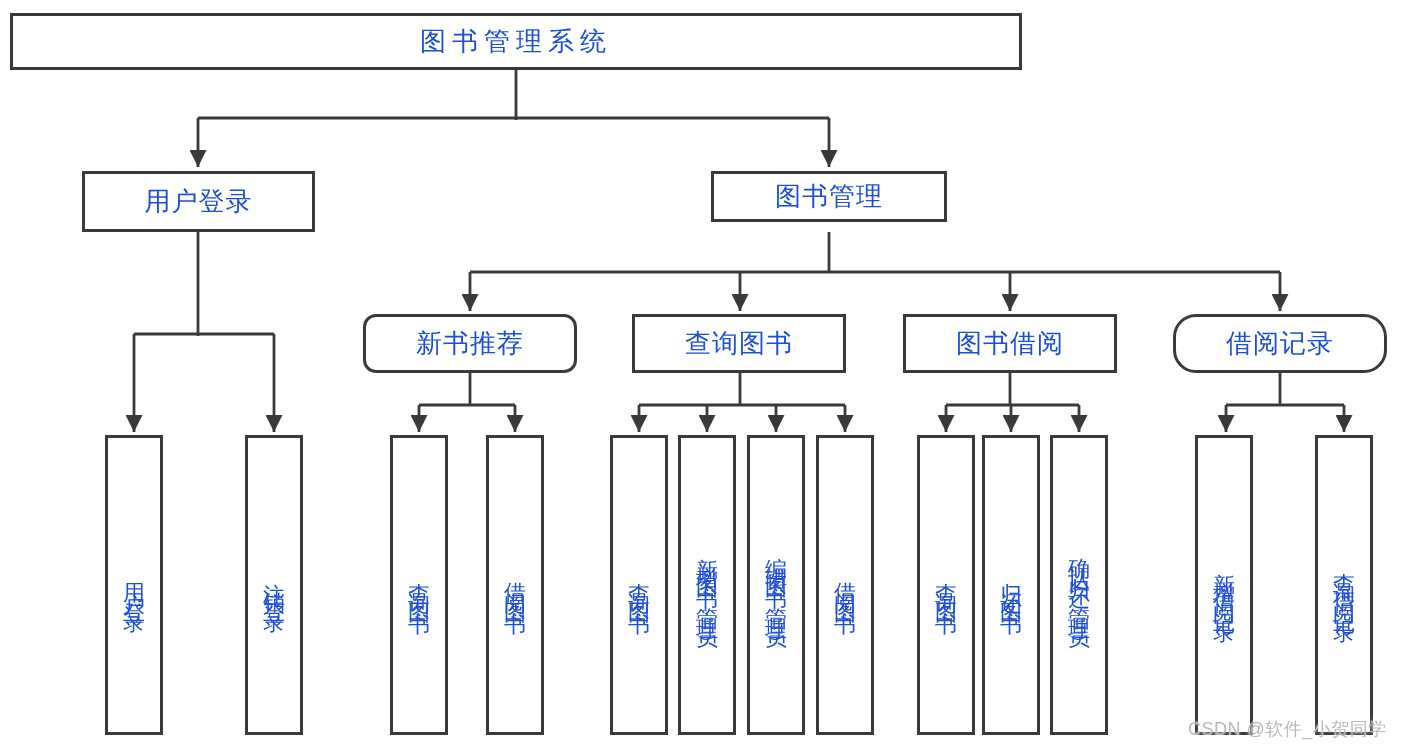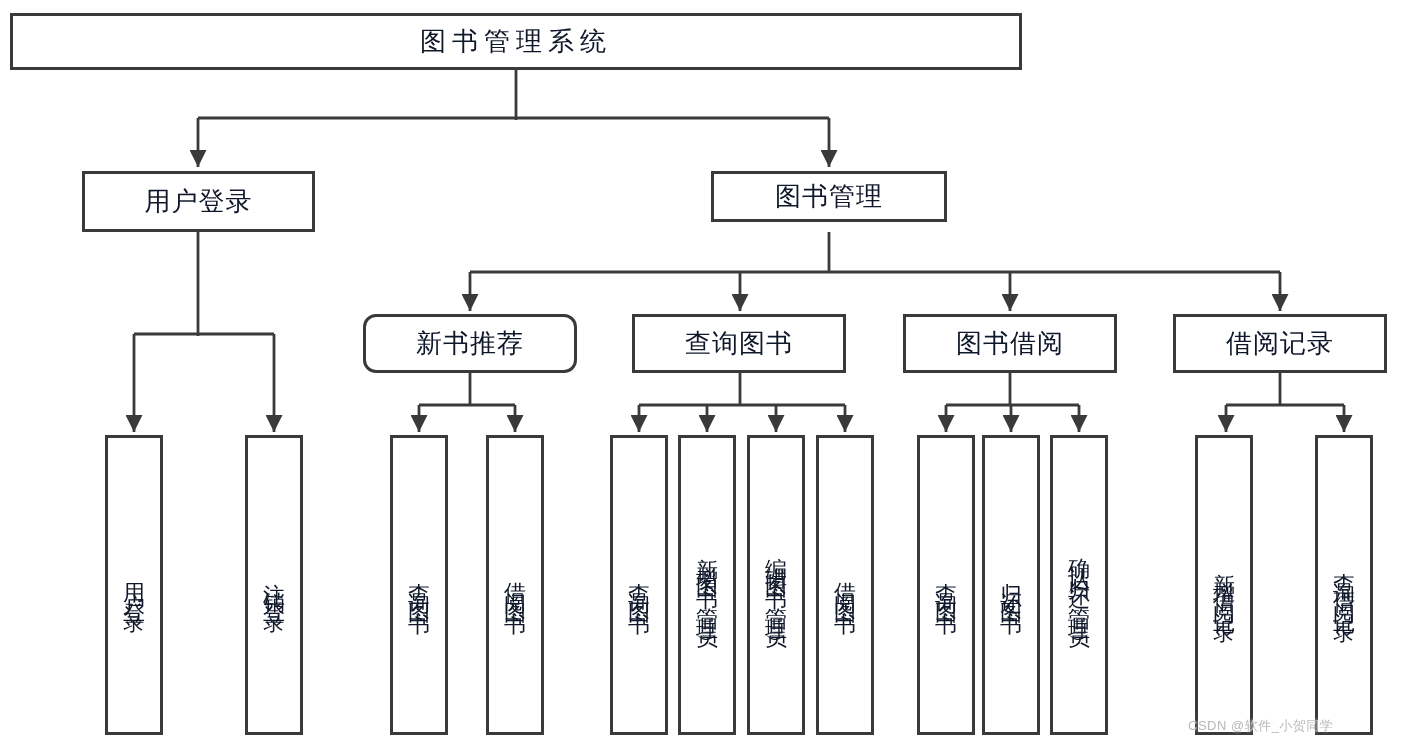--- a/index.html
+++ b/index.html
@@ -15,41 +15,41 @@
   svg.wires line { stroke: #3a3a3a; stroke-width: 2.8; }
   .box {
     position: absolute;
     z-index: 2;
     box-sizing: border-box;
     background: #ffffff;
     border: 3px solid #3a3a3a;
     display: flex;
     align-items: center;
     justify-content: center;
-    color: #0f172a;
+    color: #1d4ed8;
   }
   .h span {
     font-size: 26px;
     letter-spacing: 1px;
     white-space: nowrap;
   }
   .root span { letter-spacing: 6px; }
   .leaf span {
     writing-mode: vertical-rl;
     text-orientation: mixed;
     font-size: 22px;
     letter-spacing: 10px;
     line-height: 1;
   }
   .watermark {
     position: absolute;
     z-index: 3;
     left: 1188px;
     top: 717px;
-    font-size: 13px;
+    font-size: 18px;
     letter-spacing: 0.5px;
     color: #b9b9b9;
     text-shadow: 0 0 3px #ffffff;
     white-space: nowrap;
   }
 </style>
 </head>
 <body>
 
 <div class="stage">
@@ -129,21 +129,21 @@
 
   <div class="box h" style="left:363px; top:314px; width:214px; height:59px;border-radius:13px;">
     <span>新书推荐</span>
   </div>
   <div class="box h" style="left:632px; top:314px; width:214px; height:59px;">
     <span>查询图书</span>
   </div>
   <div class="box h" style="left:903px; top:314px; width:214px; height:59px;">
     <span>图书借阅</span>
   </div>
-  <div class="box h" style="left:1173px; top:314px; width:214px; height:59px;">
+  <div class="box h" style="left:1173px; top:314px; width:214px; height:59px;border-radius:23px;">
     <span>借阅记录</span>
   </div>
 
   <div class="box leaf" style="left:105px; top:435px; width:58px; height:300px;">
     <span>用户登录</span>
   </div>
   <div class="box leaf" style="left:245px; top:435px; width:58px; height:300px;">
     <span>注销登录</span>
   </div>
 

